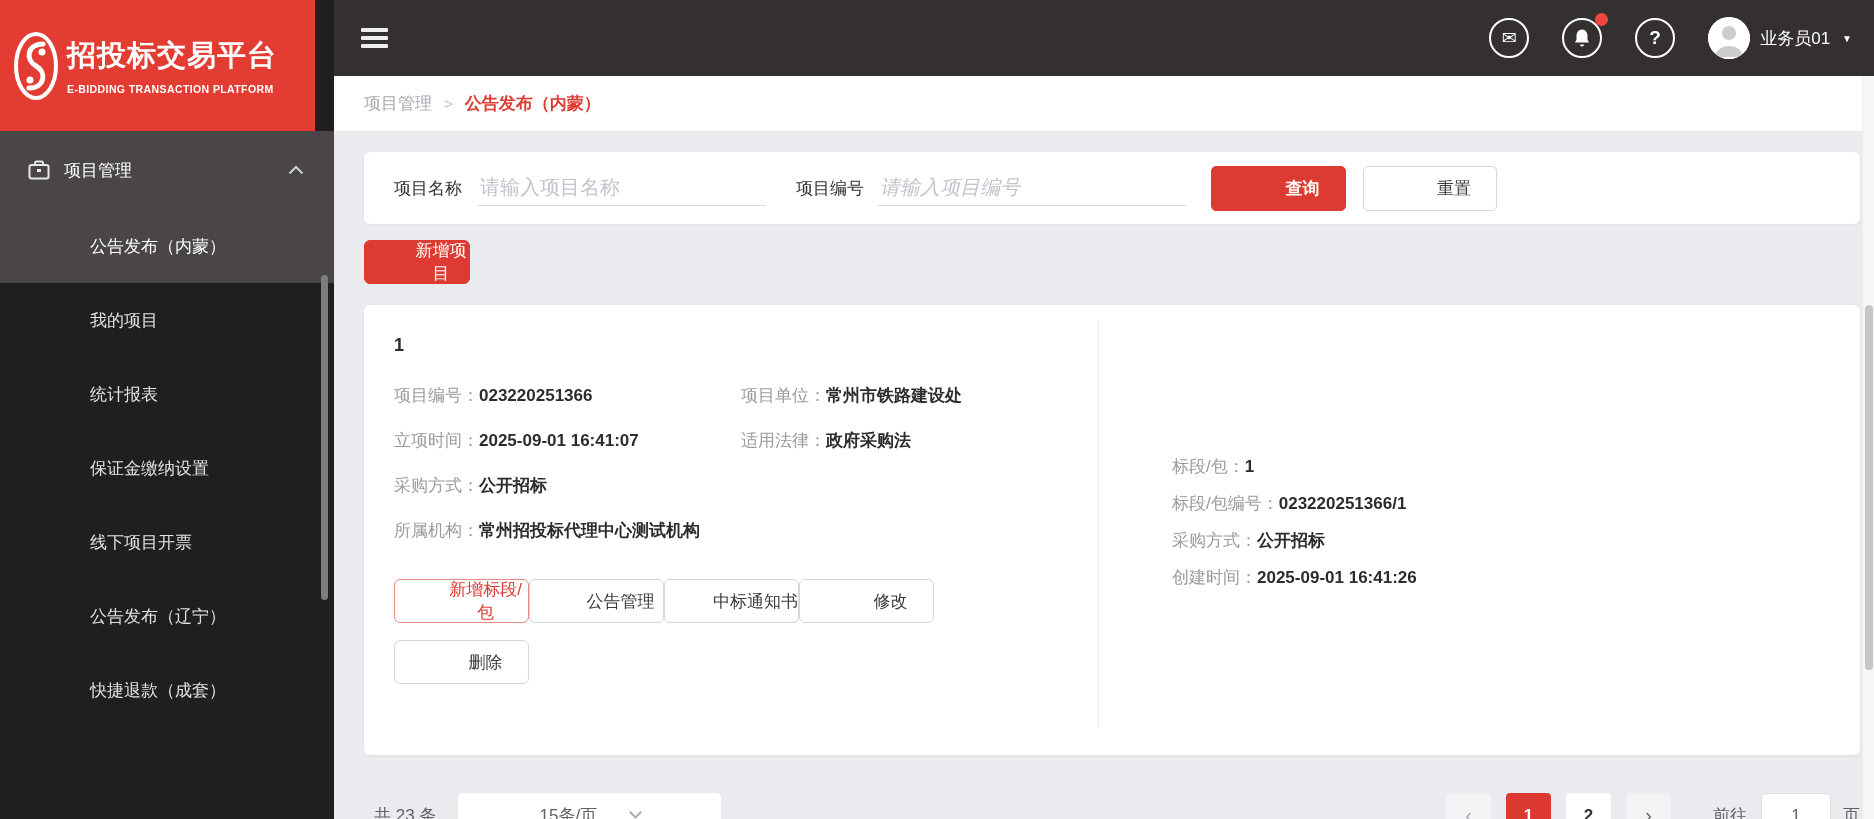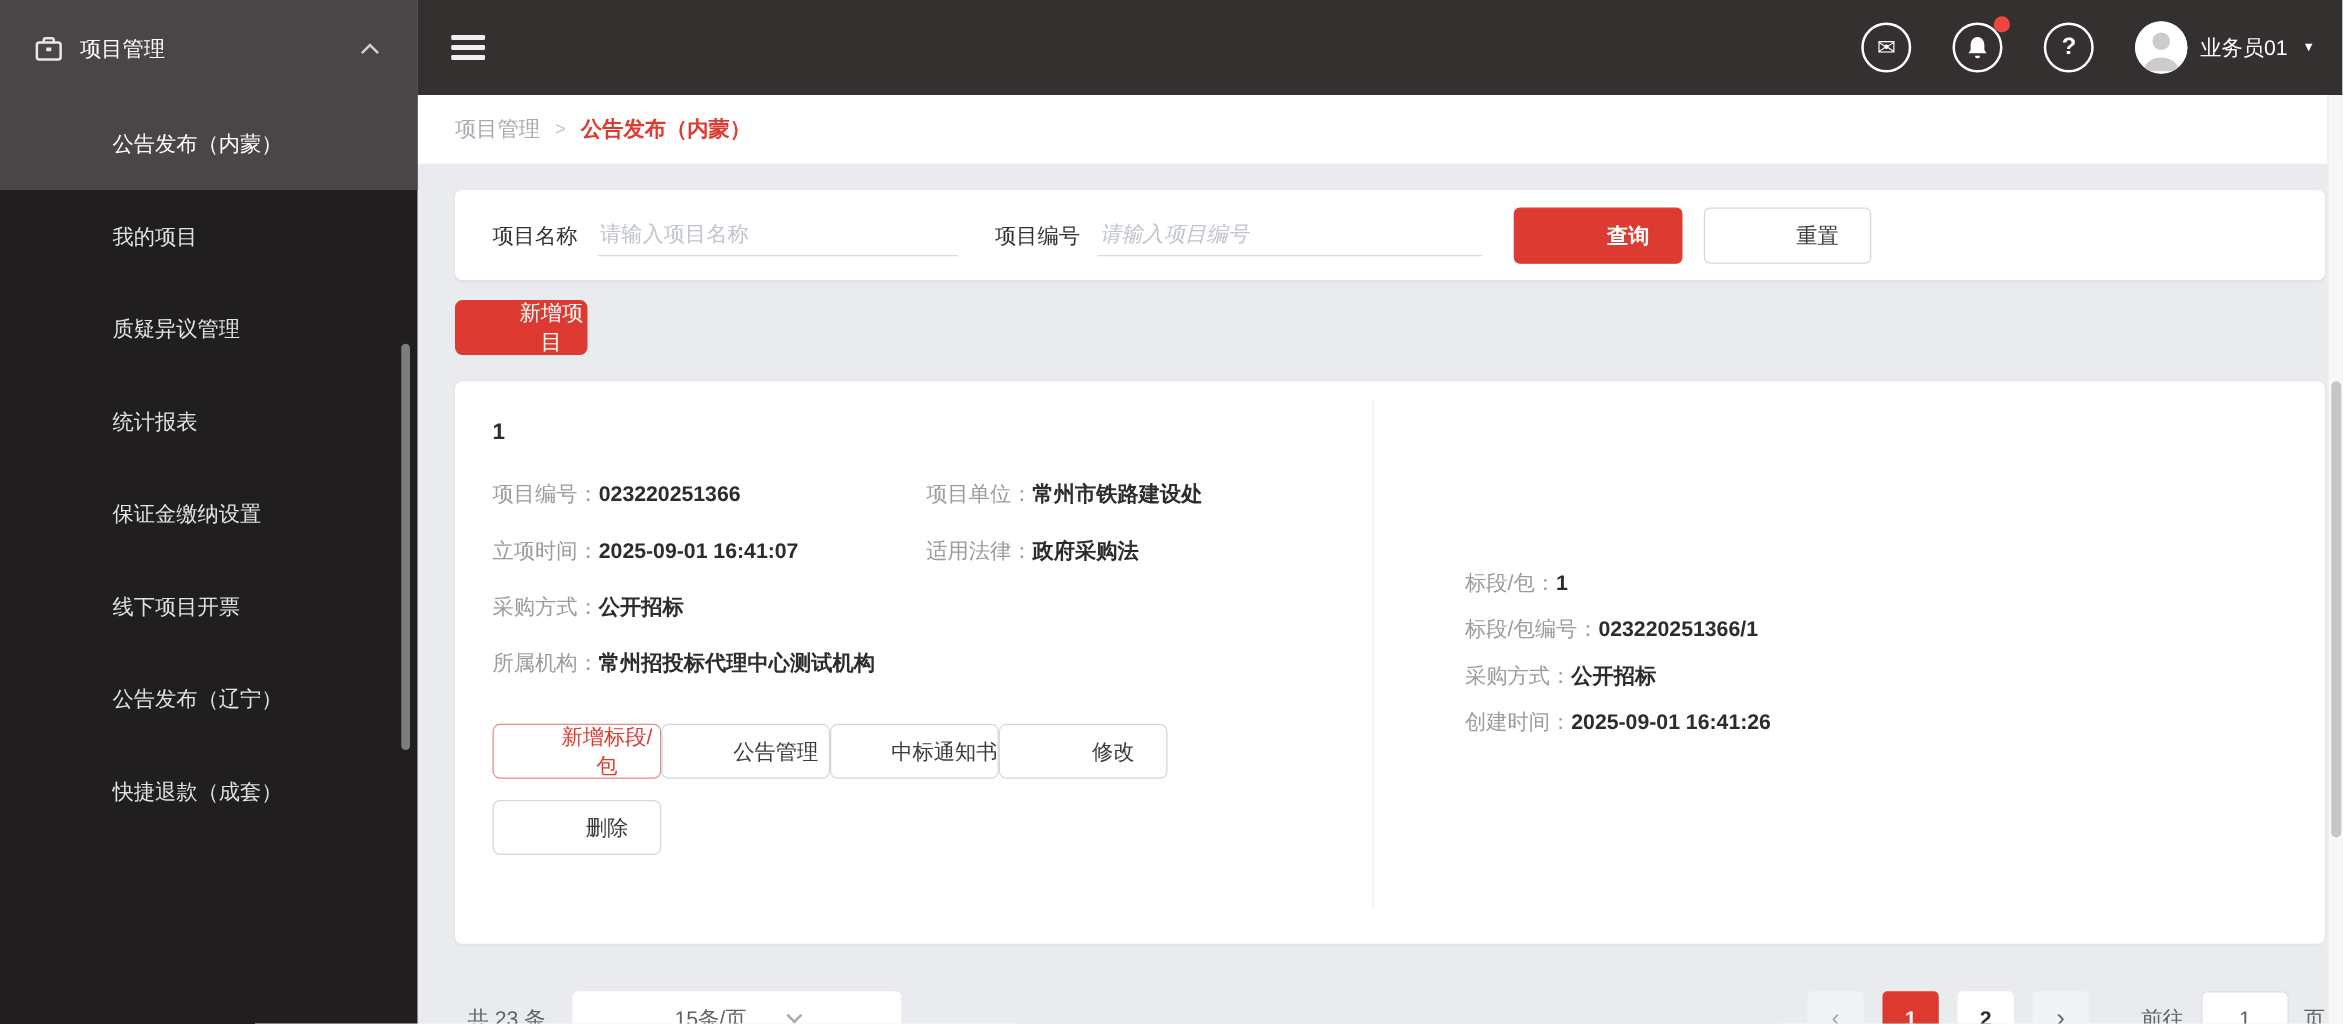--- a/index.html
+++ b/index.html
@@ -50,21 +50,21 @@
   .bc-parent { color:#a6a9b0; }
   .bc-sep { color:#c0c4cc; font-size:15px; }
   .bc-current { color:#dd3a31; font-weight:bold; }
 
   
   .content { position:relative; flex:1; padding:21px 14px 0 30px; overflow:hidden; }
   .card { background:#fff; border-radius:6px; box-shadow:0 1px 3px rgba(0,0,0,.05); }
   .filter-card { height:72px; display:flex; align-items:center; padding:0 30px; }
   .f-label { color:#33302f; white-space:nowrap; }
   .f-input { width:288px; margin-left:16px; border:none; border-bottom:1px solid #d8dadf;
-    padding:6px 2px; font-size:17px; font-family:inherit; color:#333; outline:none; background:transparent; }
+    padding:6px 2px; font-size:20px; font-family:inherit; color:#333; outline:none; background:transparent; }
   .f-input.code { width:308px; margin-left:14px;font-style:italic; }
   .f-label.second { margin-left:30px; }
   .f-input::placeholder { color:#c0c4cc; }
   .btn { display:inline-flex; align-items:center; justify-content:center;
     height:45px; border-radius:5px; font-size:17px; font-family:inherit; cursor:pointer;
     border:1px solid transparent; background:#fff;padding-left:48px; }
   .btn-red { background:#dd3a31; color:#fff; border-color:#dd3a31; }
   .btn-plain { border-color:#d5d7dc; color:#3b3b3d; }
   .btn-query { width:135px; margin-left:25px; font-weight:bold; }
   .btn-reset { width:134px; margin-left:17px; }
@@ -112,20 +112,32 @@
     background:#f7f7f7; border-left:1px solid #ececec; z-index:5; }
   .scroll-thumb { position:absolute; left:2px; top:229px; width:8px; height:365px;
     background:#c6c6c6; border-radius:4px; }
 </style>
 </head>
 <body>
 
 <div class="app">
 
   <aside class="sidebar">
+    <div class="logo">
+      <svg class="logo-mark" viewBox="0 0 46 72">
+        <ellipse cx="23" cy="36" rx="20" ry="32" fill="none" stroke="#fff" stroke-width="4"></ellipse>
+        <path d="M30 14 C14 14 12 30 23 36 C34 42 32 58 16 58" fill="none" stroke="#fff" stroke-width="5" stroke-linecap="round"></path>
+        <circle cx="29" cy="22" r="3.5" fill="#fff"></circle>
+        <circle cx="17" cy="50" r="3.5" fill="#fff"></circle>
+      </svg>
+      <div class="logo-text">
+        <div class="logo-title">招投标交易平台</div>
+        <div class="logo-sub">E-BIDDING TRANSACTION PLATFORM</div>
+      </div>
+    </div>
 
     <nav>
       <div class="menu-group-active">
         <div class="menu-parent">
           <svg width="22" height="20" viewBox="0 0 22 20">
             <rect x="1.5" y="5" width="19" height="13.5" rx="2" fill="none" stroke="#e8e8e8" stroke-width="2"></rect>
             <path d="M7 5 V3 a1.5 1.5 0 0 1 1.5 -1.5 h5 a1.5 1.5 0 0 1 1.5 1.5 V5" fill="none" stroke="#e8e8e8" stroke-width="2"></path>
             <rect x="9" y="9" width="4" height="3" fill="#e8e8e8"></rect>
           </svg>
           <span class="plabel">项目管理</span>
@@ -134,23 +146,20 @@
           </svg>
         </div>
         <div class="menu-item active">
           <span>公告发布（内蒙）</span>
         </div>
       </div>
       <div class="menu-item">
         <span>我的项目</span>
       </div>
       <div class="menu-item">
-        <span>质疑异议管理</span>
-      </div>
-      <div class="menu-item">
         <span>统计报表</span>
       </div>
       <div class="menu-item">
         <span>保证金缴纳设置</span>
       </div>
       <div class="menu-item">
         <span>线下项目开票</span>
       </div>
       <div class="menu-item">
         <span>公告发布（辽宁）</span>

